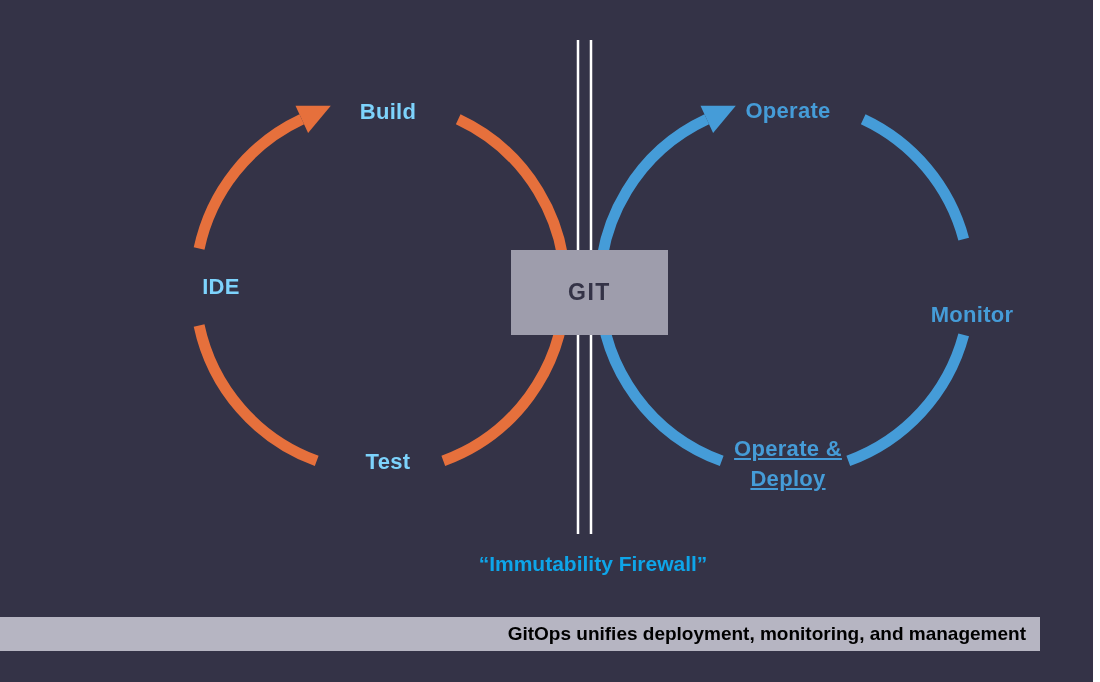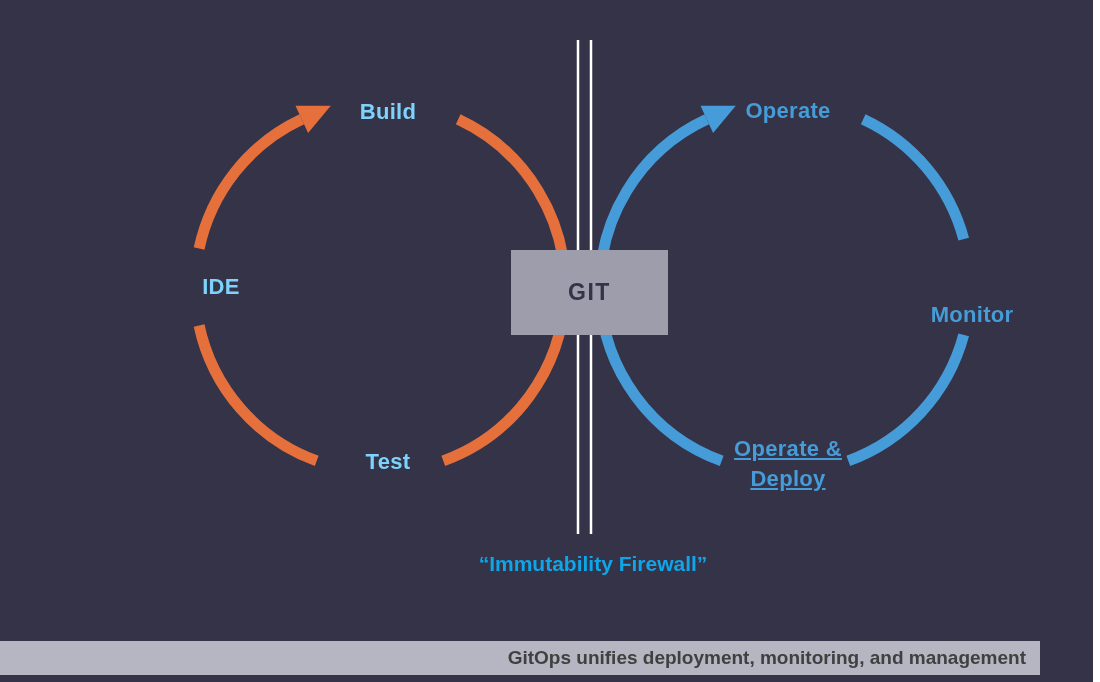--- a/index.html
+++ b/index.html
@@ -24,21 +24,21 @@
     font-weight:bold;font-size:23px;color:#343347;letter-spacing:1.5px;
   }
   .firewall-label{
     position:absolute;left:593px;top:564px;transform:translate(-50%,-50%);
     color:#0ea5e9;font-weight:bold;font-size:21px;white-space:nowrap;
   }
   .banner{
     position:absolute;left:0;top:617px;width:1040px;height:34px;
     background:#b6b5c2;display:flex;align-items:center;justify-content:flex-end;
     padding-right:14px;box-sizing:border-box;
-    font-weight:bold;font-size:19px;color:#404040;white-space:nowrap;margin-top:24px;
+    font-weight:bold;font-size:19px;color:#000000;white-space:nowrap;
   }
   .right-strip{
     position:absolute;right:0;top:0;width:7px;height:682px;background:#ffffff;
   }
 </style>
 </head>
 <body>
 
 <div class="canvas">
 

